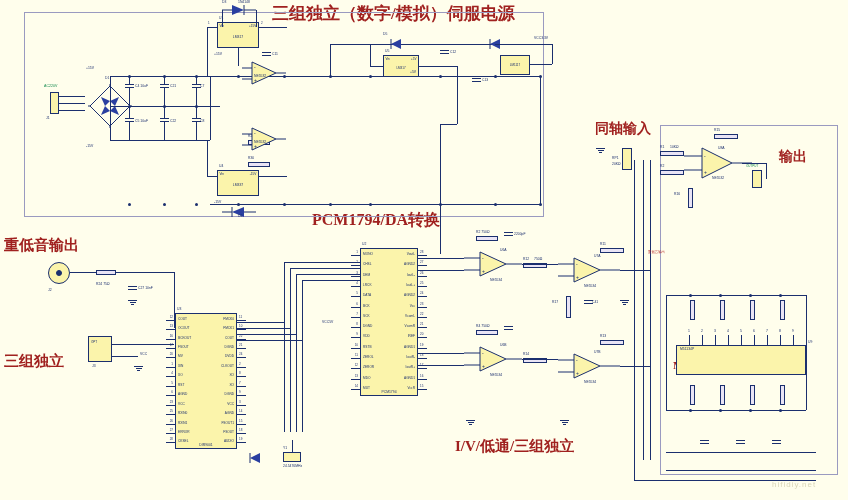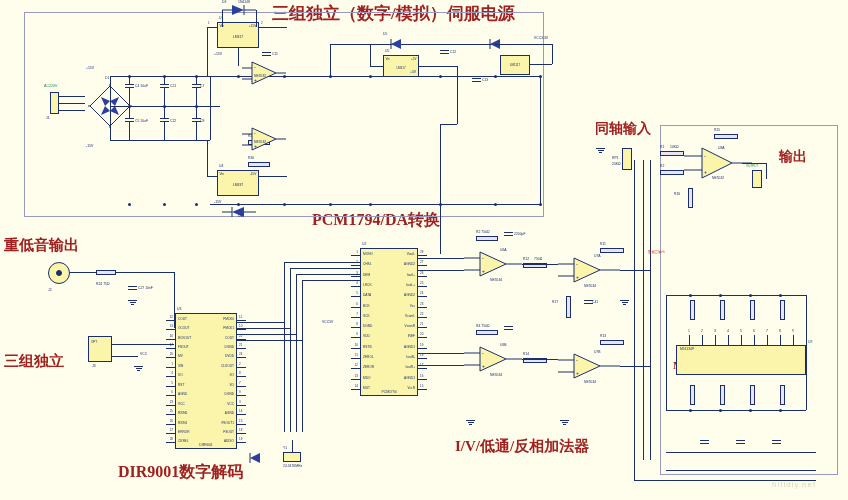--- a/index.html
+++ b/index.html
@@ -86,22 +86,21 @@
 </style>
 </head>
 <body>
 
 <div id="sheet">
 
   <div class="wm" style="left:772px;top:480px;">hifidiy.net</div>
 
   <div class="title" style="left:272px;top:2px;font-size:17px;">三组独立（数字/模拟）伺服电源</div>
   <div class="title" style="left:312px;top:210px;font-size:16px;">PCM1794/DA转换</div>
-  <div class="title" style="left:118px;top:462px;font-size:16px;">DIR9001数字解码</div>
-  <div class="title" style="left:455px;top:437px;font-size:15px;">I/V/低通/反相加法器</div>
+  <div class="title" style="left:455px;top:437px;font-size:15px;">I/V/低通/三组独立</div>
   <div class="title" style="left:595px;top:120px;font-size:14px;">同轴输入</div>
   <div class="title" style="left:779px;top:148px;font-size:14px;">输出</div>
   <div class="title" style="left:4px;top:236px;font-size:15px;">重低音输出</div>
   <div class="title" style="left:4px;top:352px;font-size:15px;">三组独立</div>
   <div class="title" style="left:673px;top:358px;font-size:11px;">M51134P重低音处理</div>
 
   <div class="sect-box" style="left:24px;top:12px;width:520px;height:205px;"></div>
   <div class="sect-box" style="left:660px;top:125px;width:178px;height:350px;"></div>
 
   <div class="conn" style="left:50px;top:92px;width:9px;height:22px;"></div>

